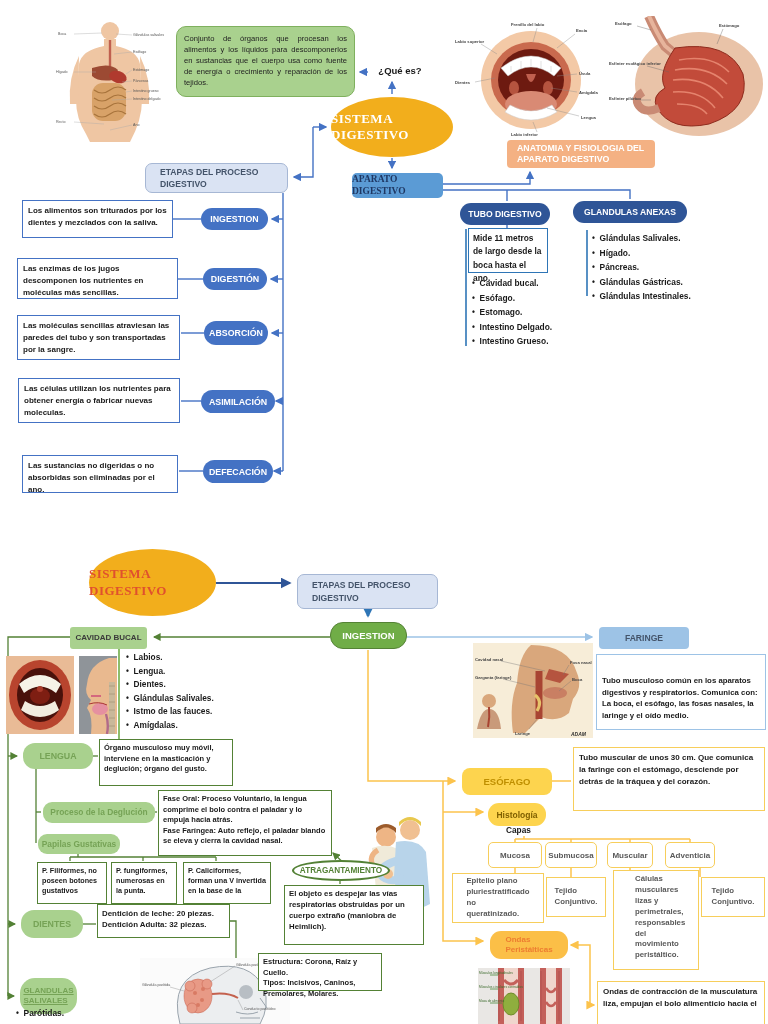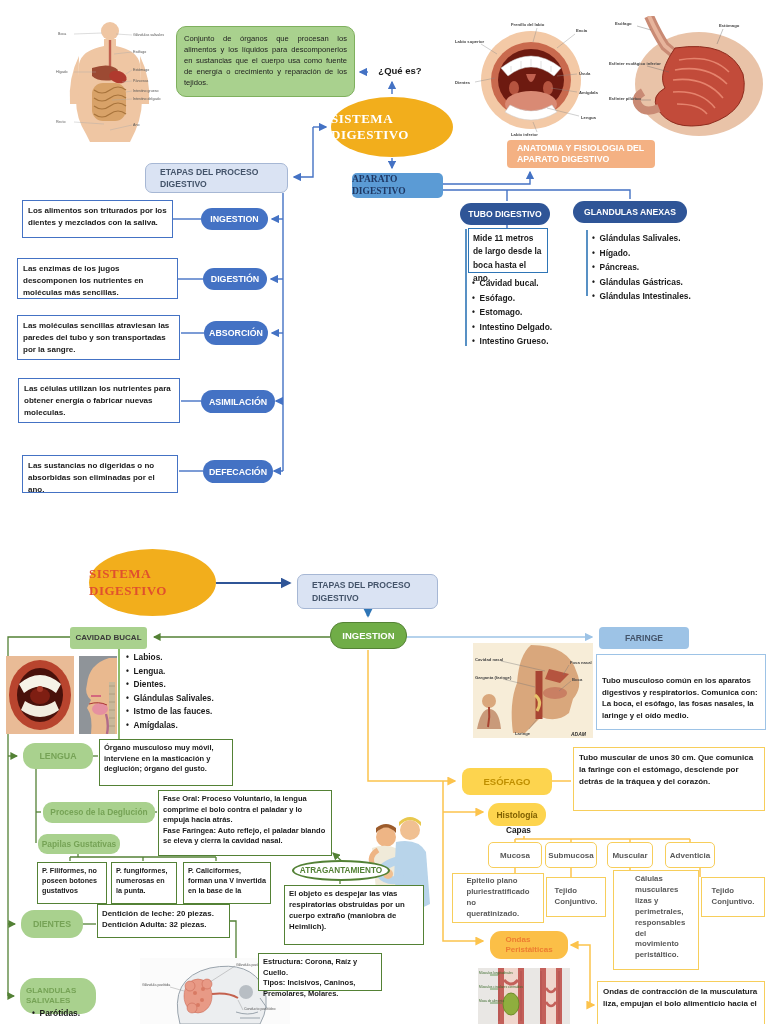--- a/index.html
+++ b/index.html
@@ -354,22 +354,22 @@
     <circle cx="30" cy="58" r="5" fill="#f0c092"></circle>
     <path d="M20 34Q10 40 15 50" stroke="#eeb585" stroke-width="5" fill="none"></path>
   </svg>
 
   <div class="node gnode ctr b" style="left:21px;top:910px;width:62px;height:28px;border-radius:13px;">DIENTES</div>
   <div class="box gdesc b pre" style="left:97px;top:904px;width:133px;height:34px;font-size:7.9px;">Dentición de leche: 20 piezas.
 Dentición Adulta: 32 piezas.</div>
   <div class="box gdesc b pre" style="left:258px;top:953px;width:124px;height:38px;">Estructura: Corona, Raíz y Cuello.
 Tipos: Incisivos, Caninos, Premolares, Molares.</div>
 
-  <div class="node gnode ctr b" style="left:20px;top:978px;width:76px;height:36px;border-radius:15px;font-size:8px;padding:4px 6px;">GLANDULAS SALIVALES</div>
-  <div class="box blist" style="left:32px;top:1008px;width:70px;font-size:8.4px;">
+  <div class="node gnode ctr b" style="left:20px;top:978px;width:57px;height:36px;border-radius:15px;font-size:8px;padding:4px 6px;text-decoration:underline;">GLANDULAS SALIVALES</div>
+  <div class="box blist" style="left:16px;top:1008px;width:70px;font-size:8.4px;">
     <div class="bi">Parótidas.</div>
   </div>
 
   <svg class="img" style="left:140px;top:958px;" width="150" height="66" viewBox="0 0 150 66">
     <rect width="150" height="66" fill="#fbfbfb"></rect>
     <path d="M40 66Q28 20 70 10Q110 2 124 30Q130 48 120 66Z" fill="#eceef0" stroke="#9aa4ad" stroke-width="1"></path>
     <circle cx="106" cy="34" r="7" fill="#b8bec4"></circle>
     <path d="M120 40L127 50M96 54Q108 58 118 54M100 60L120 60" stroke="#9aa4ad" stroke-width="1" fill="none"></path>
     <g fill="#e89a86" stroke="#c4614e" stroke-width="0.5">
       <ellipse cx="58" cy="38" rx="14" ry="17"></ellipse>

